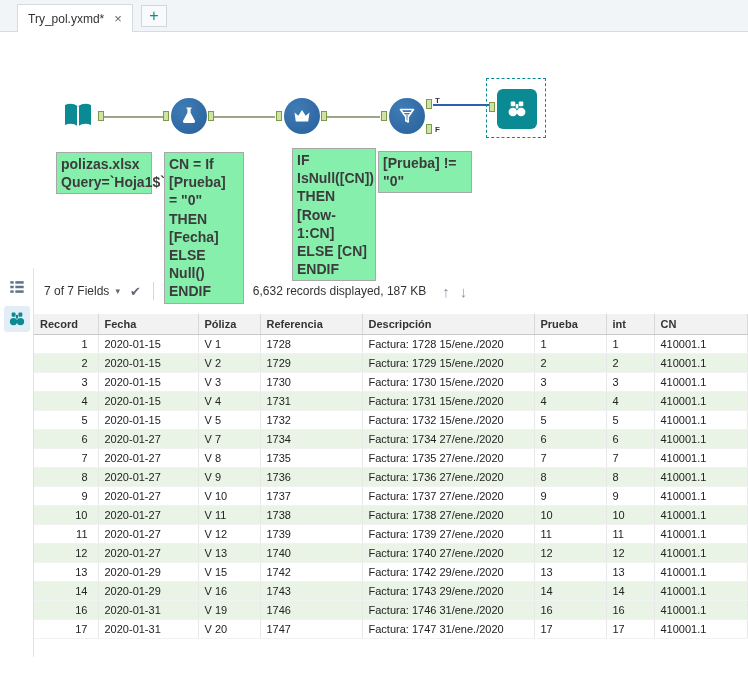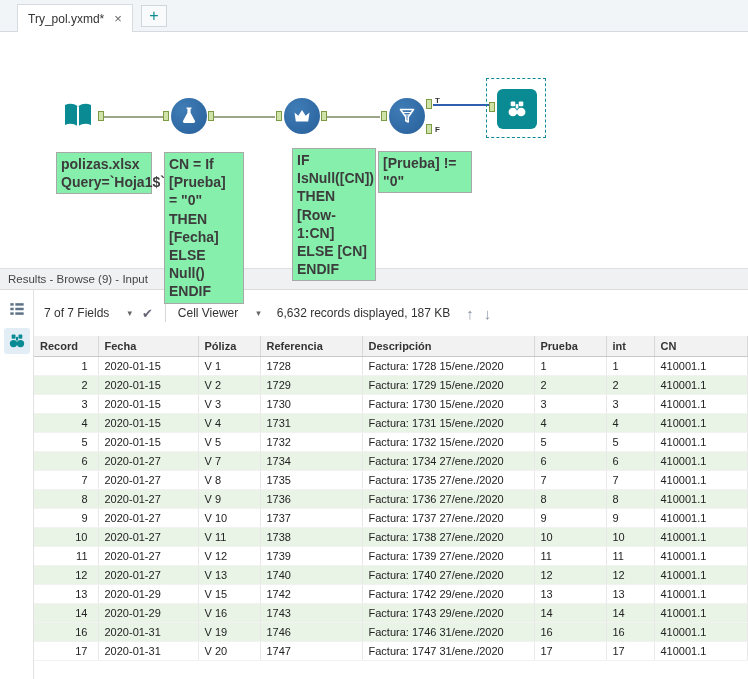--- a/index.html
+++ b/index.html
@@ -36,21 +36,21 @@
     border-bottom:1px solid #dcdcdc; font-size:11.5px; color:#444;
     display:flex; align-items:center; padding-left:8px; }
   .results-body { display:flex; height:389px; }
   .strip { width:34px; border-right:1px solid #e2e2e2; padding-top:6px;
     display:flex; flex-direction:column; align-items:center; gap:6px; }
   .strip-btn { width:26px; height:26px; display:flex; align-items:center; justify-content:center; border-radius:3px; }
   .strip-btn.active { background:#e2edf6; }
   .results-main { flex:1; display:flex; flex-direction:column; min-width:0; }
   .rtoolbar { height:46px; display:flex; align-items:center; padding-left:10px;
     font-size:12px; color:#333; background:#fff; }
-  .dd { display:flex; align-items:center; gap:18px; cursor:default; }
+  .dd { display:flex; align-items:center; gap:6px; cursor:default; }
   .caret { font-size:9px; color:#666; }
   .check { margin-left:10px; color:#667; font-size:13px; }
   .vsep { width:1px; height:18px; background:#d8d8d8; margin:0 12px; }
   .status { margin-left:16px; color:#333; }
   .arrow { color:#8a97a8; font-size:15px; margin-left:16px; }
   .arrow + .arrow { margin-left:10px; }
 
   
   table { border-collapse:collapse; table-layout:fixed; width:100%; font-size:11px; }
   th { background:#f2f2f2; border-right:1px solid #d8d8d8; border-bottom:1px solid #c9c9c9;
@@ -140,23 +140,20 @@
 THEN [Fecha]
 ELSE Null()
 ENDIF</div>
     <div class="annotation" style="left:292px; top:116px; width:84px;">IF IsNull([CN])
 THEN [Row-1:CN]
 ELSE [CN]
 ENDIF</div>
     <div class="annotation" style="left:378px; top:119px; width:94px;">[Prueba] != "0"</div>
   </div>
 
-  <div class="results-header">
-    <span>Results - Browse (9) - Input</span>
-  </div>
 
   <div class="results-body">
     <div class="strip">
       <div class="strip-btn">
         <svg viewBox="0 0 24 24" width="20" height="20">
           <g fill="#5f7388">
             <rect x="4" y="5" width="4" height="3"></rect>
               <rect x="10" y="5" width="10" height="3"></rect>
             <rect x="4" y="10.5" width="4" height="3"></rect>
               <rect x="10" y="10.5" width="10" height="3"></rect>

